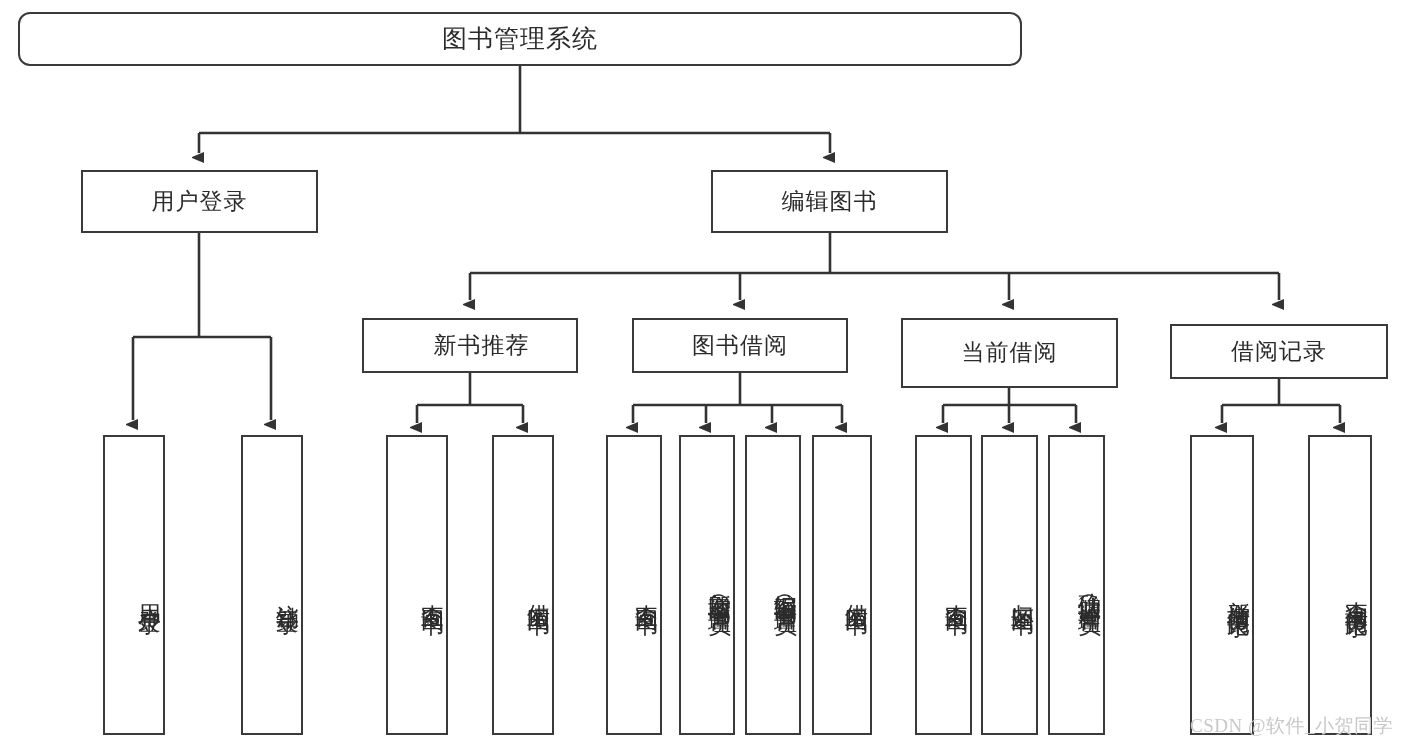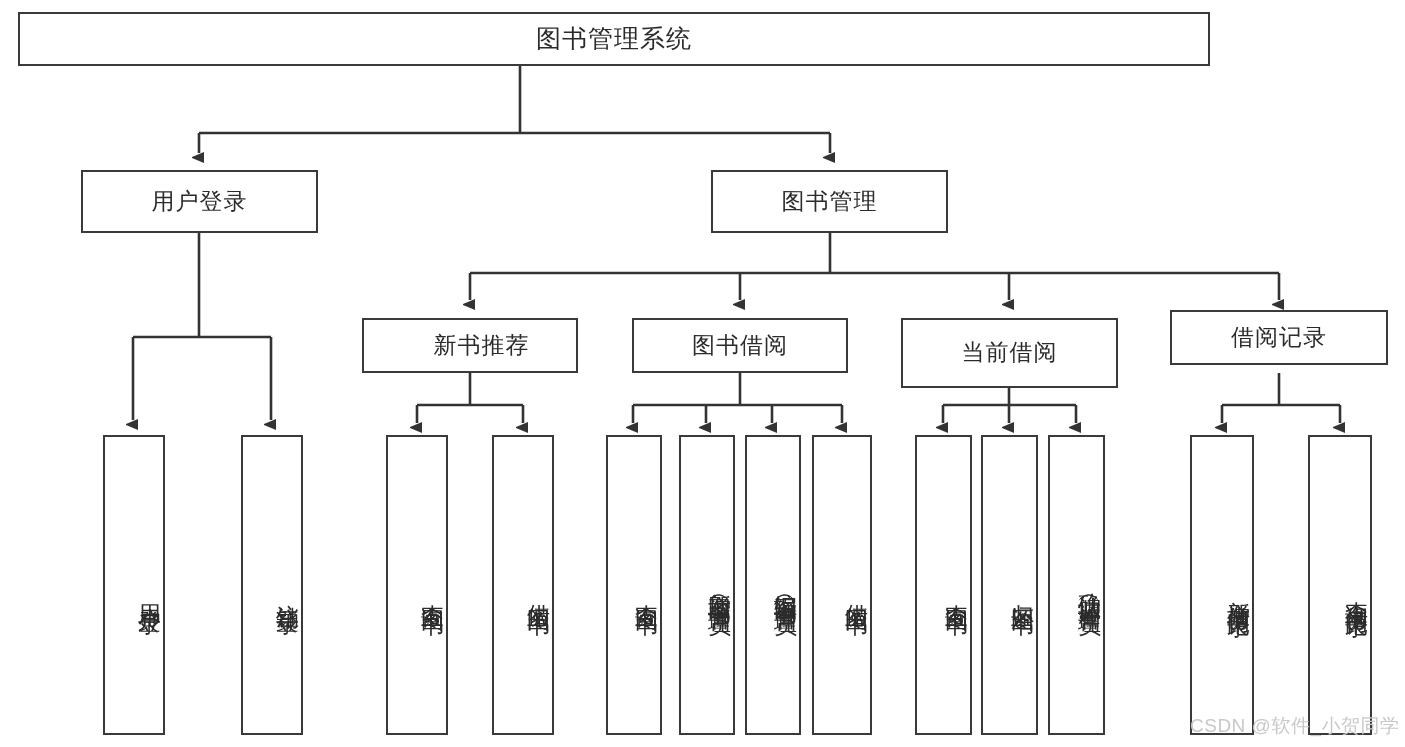--- a/index.html
+++ b/index.html
@@ -52,21 +52,21 @@
     padding-top: 6px;
   }
   #watermark {
     position: absolute;
     left: 1190px;
     top: 713px;
     font-size: 19px;
     color: #c8c8c8;
     white-space: nowrap;
     letter-spacing: 0.5px;
-    font-family: Liberation Sans, sans-serif;
+    font-family: Liberation Serif, serif;
   }
   svg line, svg path, svg polygon {
     shape-rendering: geometricPrecision;
   }
 </style>
 </head>
 <body>
 
 <svg id="canvas" viewBox="0 0 1405 747" width="1405" height="747" xmlns="http://www.w3.org/2000/svg">
   <defs>
@@ -114,33 +114,33 @@
     <path d="M 1009,405 L 1009,423" marker-end="url(#arrow)"></path>
     <path d="M 1076,405 L 1076,423" marker-end="url(#arrow)"></path>
 
     <path d="M 1279,373 L 1279,405"></path>
     <path d="M 1222,405 L 1340,405"></path>
     <path d="M 1222,405 L 1222,423" marker-end="url(#arrow)"></path>
     <path d="M 1340,405 L 1340,423" marker-end="url(#arrow)"></path>
   </g>
 </svg>
 
-<div class="node h big" style="left:18px; top:12px; width:1192px; height:54px;">图书管理系统</div>
+<div class="node h big" style="left:18px; top:12px; width:1004px; height:54px;border-radius:12px;">图书管理系统</div>
 
 <div class="node h" style="left:81px; top:170px; width:237px; height:63px;">用户登录</div>
 
-<div class="node h" style="left:711px; top:170px; width:237px; height:63px;">图书管理</div>
+<div class="node h" style="left:711px; top:170px; width:237px; height:63px;">编辑图书</div>
 
 <div class="node h" style="left:362px; top:318px; width:216px; height:55px;padding-left:23px;">新书推荐</div>
 
 <div class="node h" style="left:632px; top:318px; width:216px; height:55px;">图书借阅</div>
 
 <div class="node h" style="left:901px; top:318px; width:217px; height:70px;">当前借阅</div>
 
-<div class="node h" style="left:1170px; top:310px; width:218px; height:55px;">借阅记录</div>
+<div class="node h" style="left:1170px; top:324px; width:218px; height:55px;">借阅记录</div>
 
 <div class="node v" style="left:103px; top:435px; width:62px; height:300px;">用户登录</div>
 
 <div class="node v" style="left:241px; top:435px; width:62px; height:300px;">注销登录</div>
 
 <div class="node v" style="left:386px; top:435px; width:62px; height:300px;">查询图书</div>
 
 <div class="node v" style="left:492px; top:435px; width:62px; height:300px;">借阅图书</div>
 
 <div class="node v" style="left:606px; top:435px; width:56px; height:300px;">查询图书</div>

